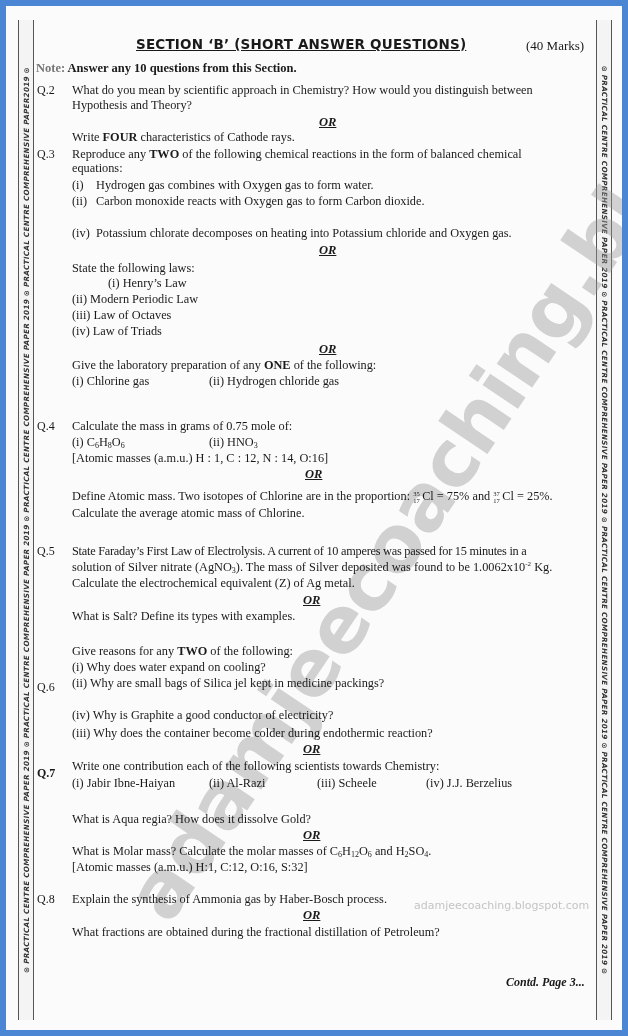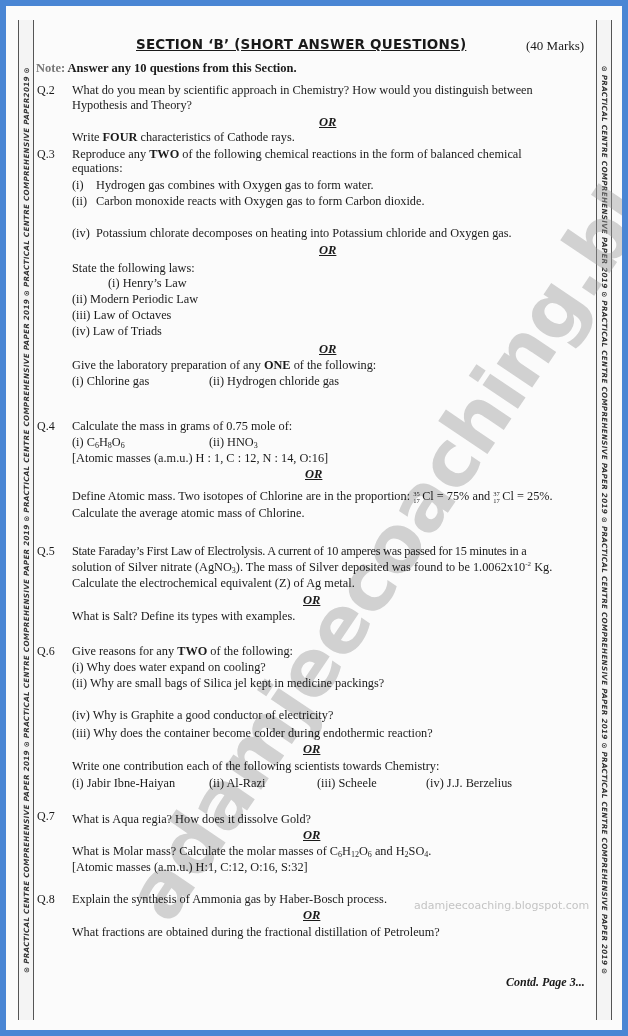--- a/index.html
+++ b/index.html
@@ -111,34 +111,34 @@
     <div class="abs" style="left:66px; top:483px;"><span>Define Atomic mass. Two isotopes of Chlorine are in the proportion: </span><span class="iso"><span class="m">35</span><span class="z">17</span></span><span>Cl = 75% and </span><span class="iso"><span class="m">37</span><span class="z">17</span></span><span>Cl = 25%.</span></div>
     <div class="abs" style="left:66px; top:500px;">Calculate the average atomic mass of Chlorine.</div>
 
     <div class="abs qnum" style="left:31px; top:538px;">Q.5</div>
     <div class="abs" style="left:66px; top:538px; letter-spacing:-0.25px;">State Faraday’s First Law of Electrolysis. A current of 10 amperes was passed for 15 minutes in a</div>
     <div class="abs" style="left:66px; top:554px;"><span>solution of Silver nitrate (AgNO</span><sub>3</sub><span>). The mass of Silver deposited was found to be 1.0062x10</span><sup>-2</sup><span> Kg.</span></div>
     <div class="abs" style="left:66px; top:570px;">Calculate the electrochemical equivalent (Z) of Ag metal.</div>
     <div class="abs or" style="left:297px; top:587px;">OR</div>
     <div class="abs" style="left:66px; top:603px;">What is Salt? Define its types with examples.</div>
 
-    <div class="abs qnum" style="left:31px; top:638px;text-align:center;">Q.6</div>
+    <div class="abs qnum" style="left:31px; top:674px;text-align:center;">Q.6</div>
     <div class="abs" style="left:66px; top:638px;"><span>Give reasons for any </span><b>TWO</b><span> of the following:</span></div>
     <div class="abs" style="left:66px; top:654px;"><span>(i)</span> <span>Why does water expand on cooling?</span></div>
     <div class="abs" style="left:66px; top:670px;"><span>(ii)</span> <span>Why are small bags of Silica jel kept in medicine packings?</span></div>
     <div class="abs" style="left:66px; top:720px;"><span>(iii)</span> <span>Why does the container become colder during endothermic reaction?</span></div>
     <div class="abs" style="left:66px; top:702px;"><span>(iv)</span> <span>Why is Graphite a good conductor of electricity?</span></div>
     <div class="abs or" style="left:297px; top:736px;">OR</div>
     <div class="abs" style="left:66px; top:753px;">Write one contribution each of the following scientists towards Chemistry:</div>
     <div class="abs" style="left:66px; top:770px;"><span>(i)</span> <span>Jabir Ibne-Haiyan</span></div>
     <div class="abs" style="left:203px; top:770px;"><span>(ii)</span> <span>Al-Razi</span></div>
     <div class="abs" style="left:311px; top:770px;"><span>(iii)</span> <span>Scheele</span></div>
     <div class="abs" style="left:420px; top:770px;"><span>(iv)</span> <span>J.J. Berzelius</span></div>
 
-    <div class="abs qnum" style="left:31px; top:803px;">Q.7</div>
+    <div class="abs qnum" style="left:31px; top:760px;font-weight:bold;">Q.7</div>
     <div class="abs" style="left:66px; top:806px;">What is Aqua regia? How does it dissolve Gold?</div>
     <div class="abs or" style="left:297px; top:822px;">OR</div>
     <div class="abs" style="left:66px; top:838px;"><span>What is Molar mass? Calculate the molar masses of </span>C<sub>6</sub>H<sub>12</sub>O<sub>6</sub><span> and </span>H<sub>2</sub>SO<sub>4</sub><span>.</span></div>
     <div class="abs" style="left:66px; top:854px;">[Atomic masses (a.m.u.) H:1, C:12, O:16, S:32]</div>
 
     <div class="abs qnum" style="left:31px; top:886px;">Q.8</div>
     <div class="abs" style="left:66px; top:886px;">Explain the synthesis of Ammonia gas by Haber-Bosch process.</div>
     <div class="abs or" style="left:297px; top:902px;">OR</div>
     <div class="abs" style="left:66px; top:919px;">What fractions are obtained during the fractional distillation of Petroleum?</div>
 

